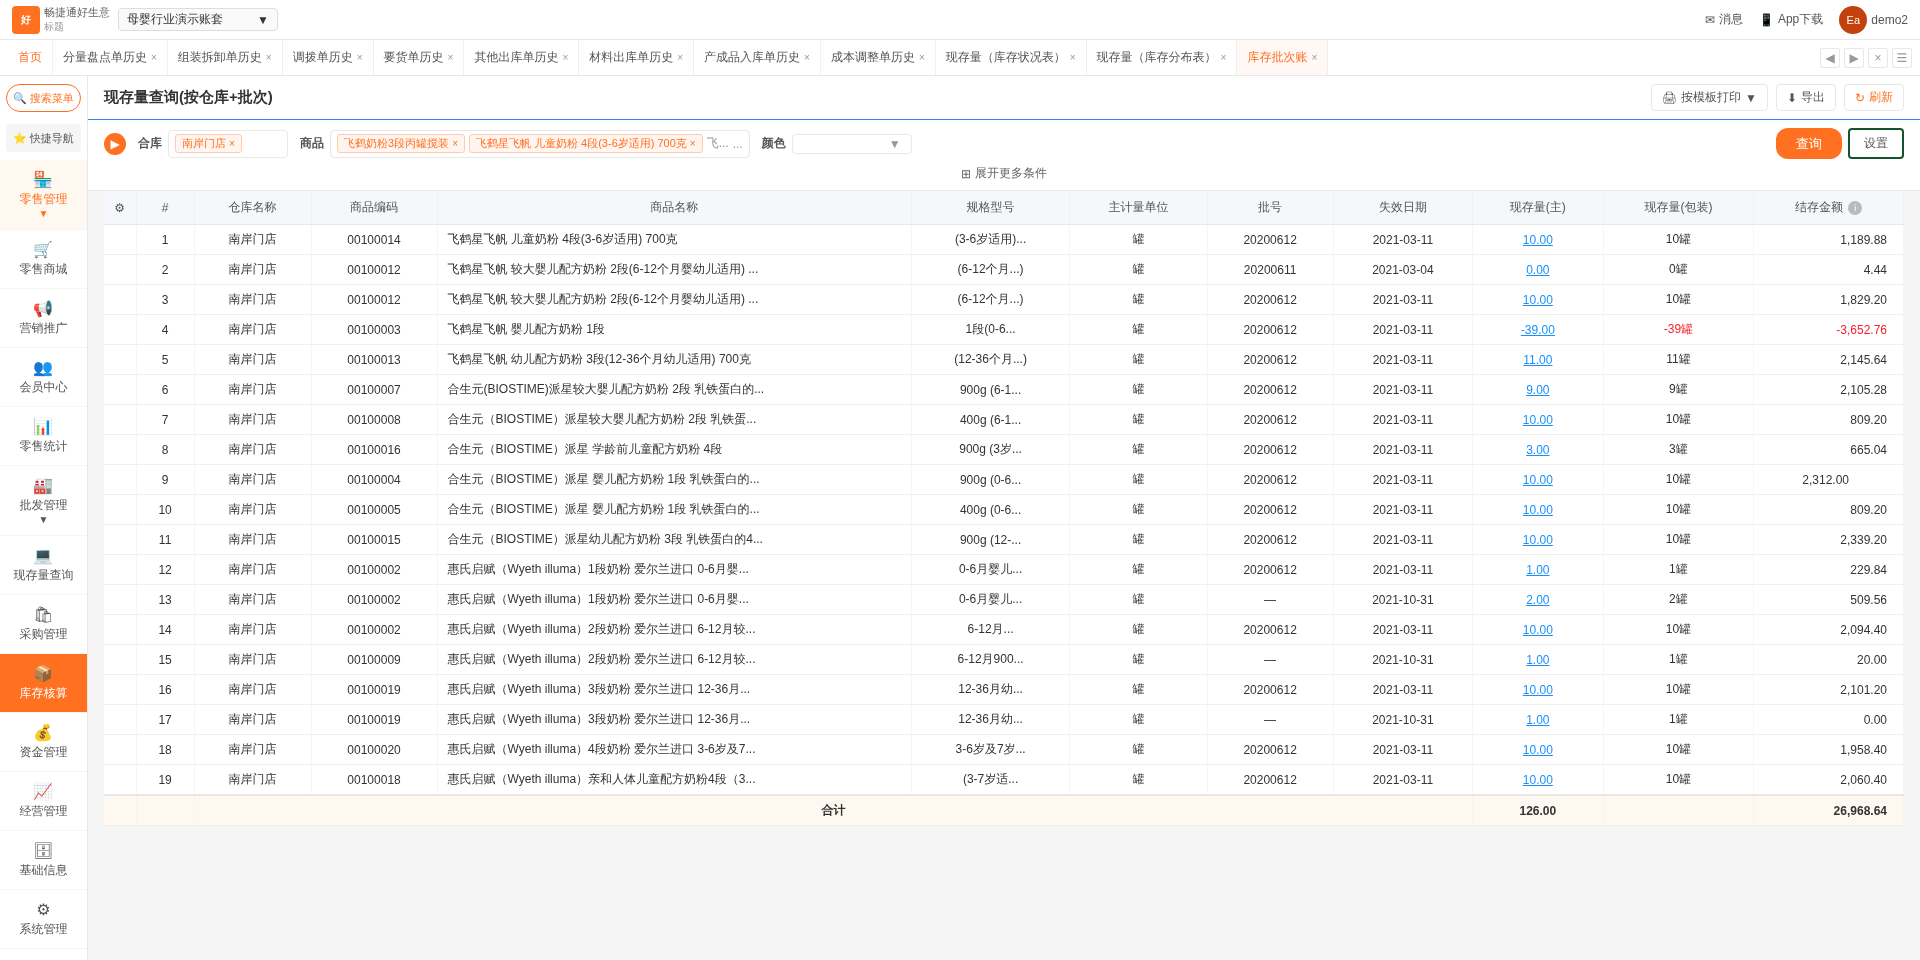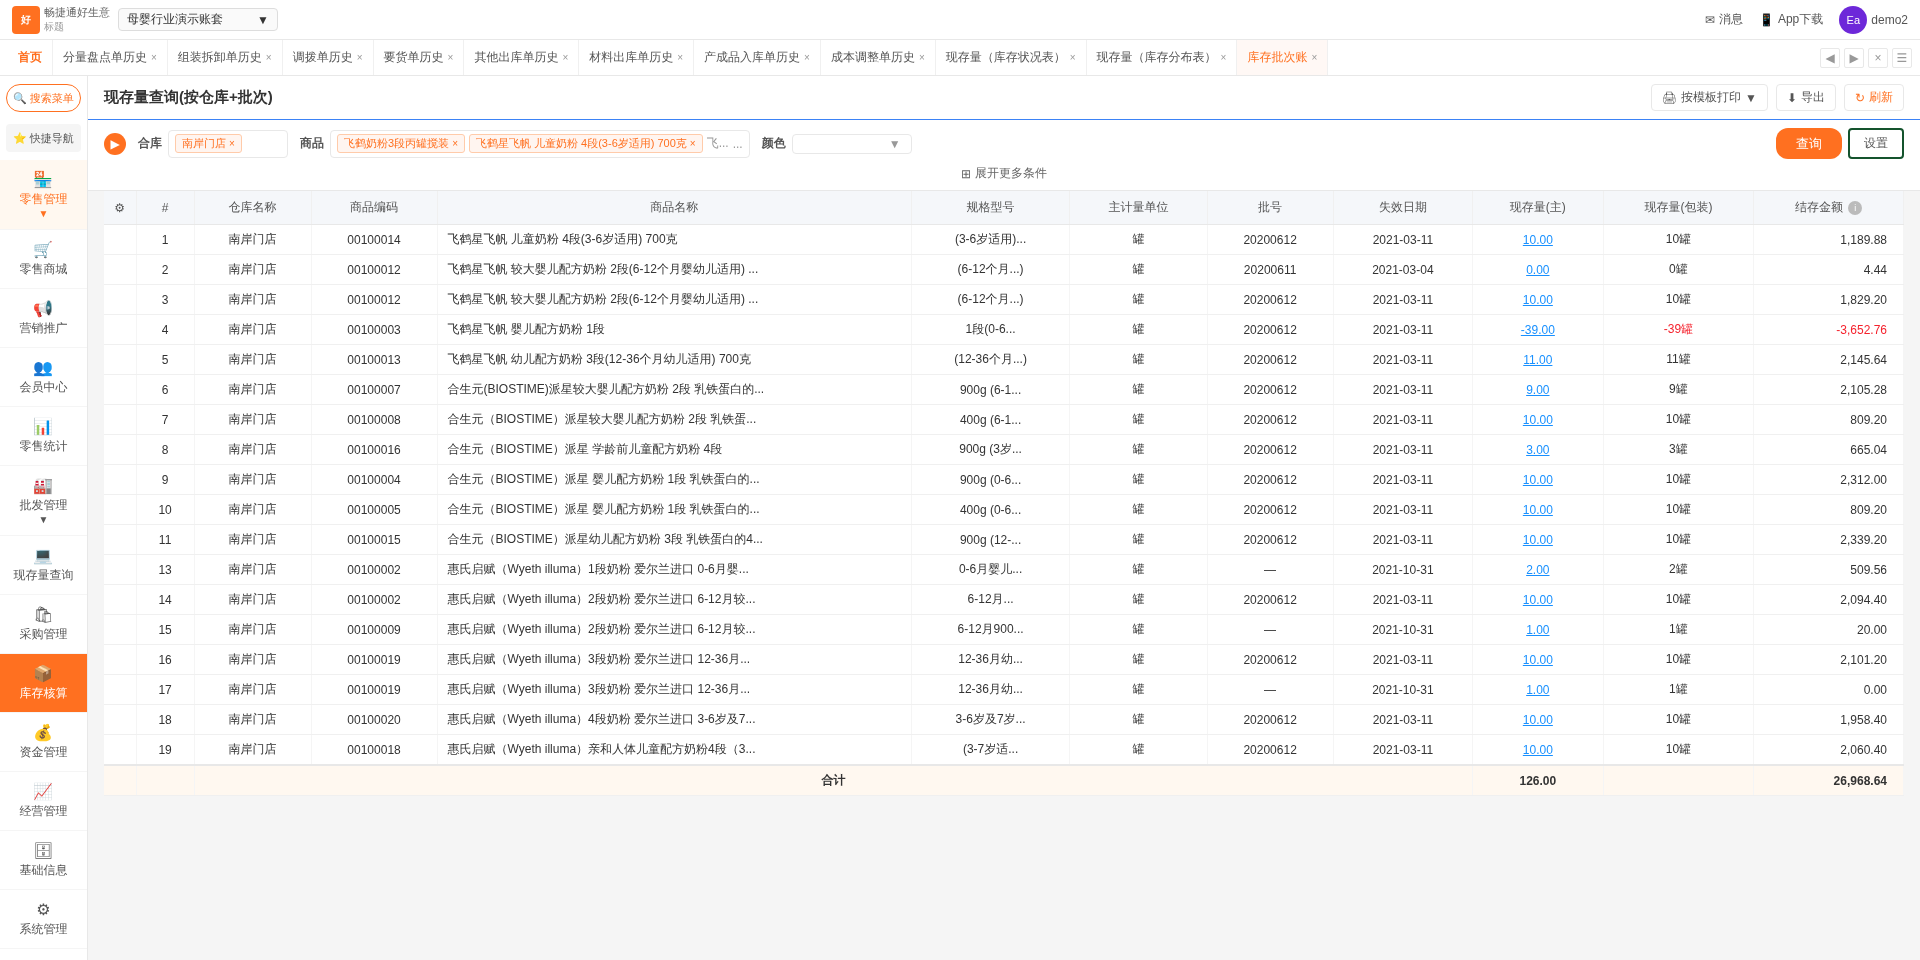--- a/index.html
+++ b/index.html
@@ -8,26 +8,26 @@
     
     .top-bar { display: flex; align-items: center; background: #fff; height: 40px; padding: 0 12px; border-bottom: 1px solid #e8e8e8; justify-content: space-between; }
     .top-bar-left { display: flex; align-items: center; gap: 8px; }
     .logo-area { display: flex; align-items: center; gap: 4px; }
     .logo-icon { width: 28px; height: 28px; background: #ff7020; border-radius: 4px; display: flex; align-items: center; justify-content: center; color: white; font-size: 10px; font-weight: bold; }
     .logo-text { font-size: 11px; color: #666; }
     .org-selector { display: flex; align-items: center; gap: 4px; border: 1px solid #ddd; border-radius: 4px; padding: 2px 8px; background: #fafafa; cursor: pointer; min-width: 160px; }
     .org-text { font-size: 12px; color: #333; flex: 1; }
     .top-bar-right { display: flex; align-items: center; gap: 16px; }
     .top-btn { display: flex; align-items: center; gap: 4px; cursor: pointer; color: #555; font-size: 12px; }
-    .user-avatar { width: 28px; height: 28px; border-radius: 50%; background: #6d28d9; display: flex; align-items: center; justify-content: center; color: white; font-size: 11px; }
+    .user-avatar { width: 28px; height: 28px; border-radius: 50%; background: #c2410c; display: flex; align-items: center; justify-content: center; color: white; font-size: 11px; }
 
     
     .nav-tabs { display: flex; align-items: center; background: #fff; border-bottom: 1px solid #e8e8e8; height: 36px; padding: 0 8px; overflow: hidden; }
     .nav-tab { display: flex; align-items: center; height: 36px; padding: 0 10px; font-size: 12px; color: #555; cursor: pointer; white-space: nowrap; border-right: 1px solid #f0f0f0; position: relative; }
-    .nav-tab.home { color: #ff7020; font-weight: bold; }
+    .nav-tab.home { color: #ff7020; font-weight: normal; }
     .nav-tab .close-icon { margin-left: 4px; color: #999; font-size: 10px; }
     .nav-tab.active { color: #ff7020; background: #fff8f5; }
     .nav-tab-actions { margin-left: auto; display: flex; align-items: center; gap: 4px; }
     .nav-arrow { width: 20px; height: 20px; display: flex; align-items: center; justify-content: center; cursor: pointer; color: #999; border: 1px solid #e8e8e8; border-radius: 2px; }
 
     
     .main-layout { display: flex; height: calc(960px - 76px); }
 
     
     .sidebar { width: 88px; background: #fff; border-right: 1px solid #e8e8e8; display: flex; flex-direction: column; overflow-y: auto; }
@@ -425,21 +425,21 @@
     <td>9</td>
     <td>南岸门店</td>
     <td>00100004</td>
     <td class="text-left" style="max-width:280px; overflow:hidden; text-overflow:ellipsis; white-space:nowrap;">合生元（BIOSTIME）派星 婴儿配方奶粉 1段 乳铁蛋白的...</td>
     <td>900g (0-6...</td>
     <td>罐</td>
     <td>20200612</td>
     <td>2021-03-11</td>
     <td class="link-val">10.00</td>
     <td class="">10罐</td>
-    <td class="" style="text-align:right; padding-right:16px;margin-top:28px;">2,312.00</td>
+    <td class="" style="padding-right:16px;margin-top:28px;">2,312.00</td>
   </tr>
             <tr>
     <td></td>
     <td>10</td>
     <td>南岸门店</td>
     <td>00100005</td>
     <td class="text-left" style="max-width:280px; overflow:hidden; text-overflow:ellipsis; white-space:nowrap;">合生元（BIOSTIME）派星 婴儿配方奶粉 1段 乳铁蛋白的...</td>
     <td>400g (0-6...</td>
     <td>罐</td>
     <td>20200612</td>
@@ -454,20 +454,34 @@
     <td>南岸门店</td>
     <td>00100015</td>
     <td class="text-left" style="max-width:280px; overflow:hidden; text-overflow:ellipsis; white-space:nowrap;">合生元（BIOSTIME）派星幼儿配方奶粉 3段 乳铁蛋白的4...</td>
     <td>900g (12-...</td>
     <td>罐</td>
     <td>20200612</td>
     <td>2021-03-11</td>
     <td class="link-val">10.00</td>
     <td class="">10罐</td>
     <td class="" style="text-align:right; padding-right:16px;">2,339.20</td>
+  </tr>
+            <tr>
+    <td></td>
+    <td>12</td>
+    <td>南岸门店</td>
+    <td>00100002</td>
+    <td class="text-left" style="max-width:280px; overflow:hidden; text-overflow:ellipsis; white-space:nowrap;">惠氏启赋（Wyeth illuma）1段奶粉 爱尔兰进口 0-6月婴...</td>
+    <td>0-6月婴儿...</td>
+    <td>罐</td>
+    <td>20200612</td>
+    <td>2021-03-11</td>
+    <td class="link-val">1.00</td>
+    <td class="">1罐</td>
+    <td class="" style="text-align:right; padding-right:16px;">229.84</td>
   </tr>
             <tr>
     <td></td>
     <td>13</td>
     <td>南岸门店</td>
     <td>00100002</td>
     <td class="text-left" style="max-width:280px; overflow:hidden; text-overflow:ellipsis; white-space:nowrap;">惠氏启赋（Wyeth illuma）1段奶粉 爱尔兰进口 0-6月婴...</td>
     <td>0-6月婴儿...</td>
     <td>罐</td>
     <td>—</td>

